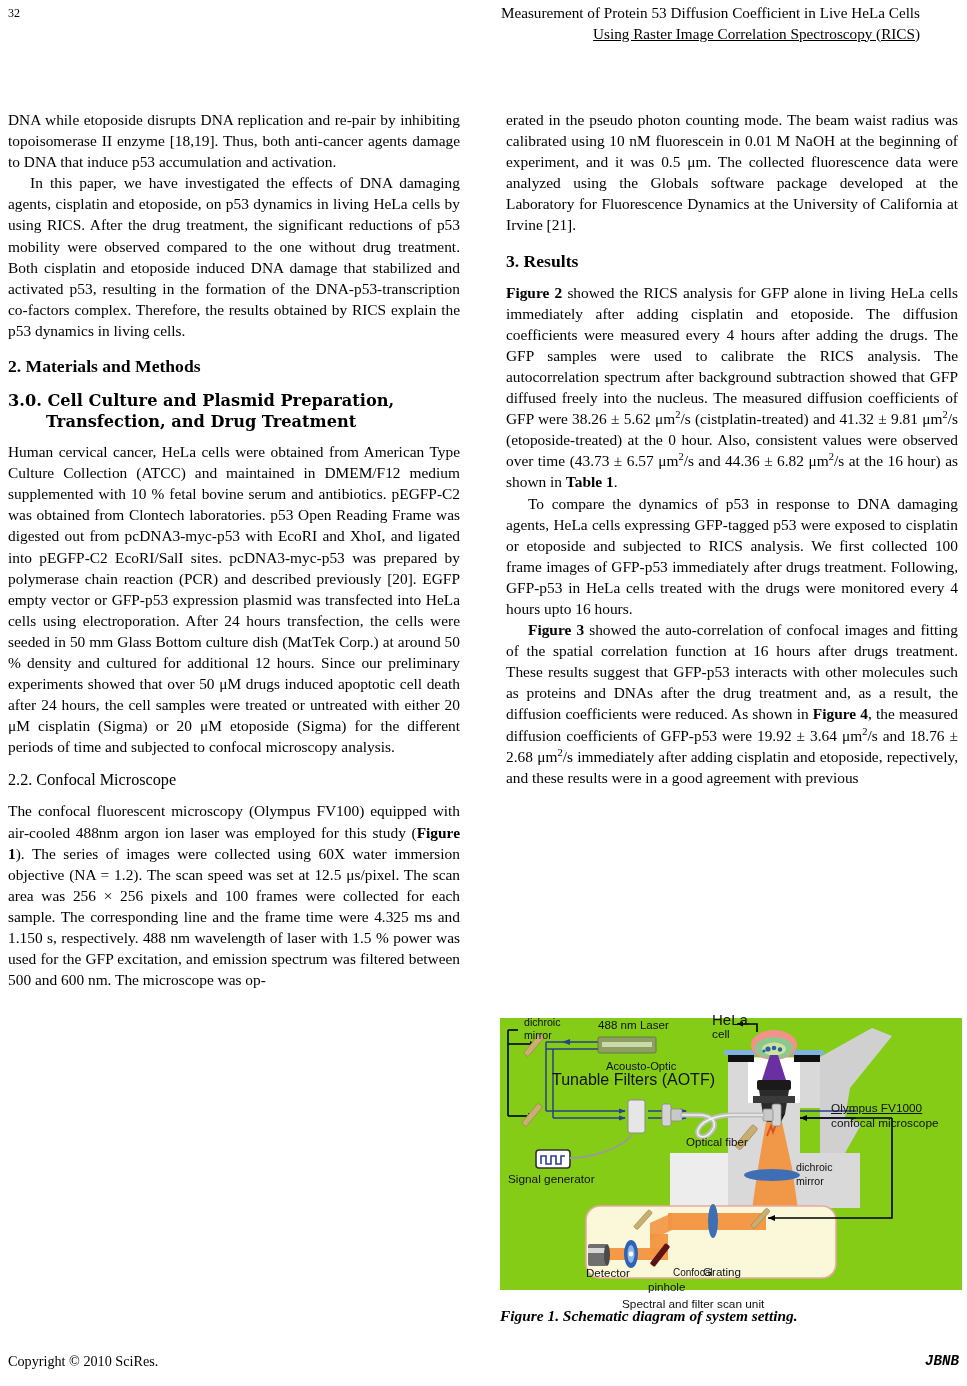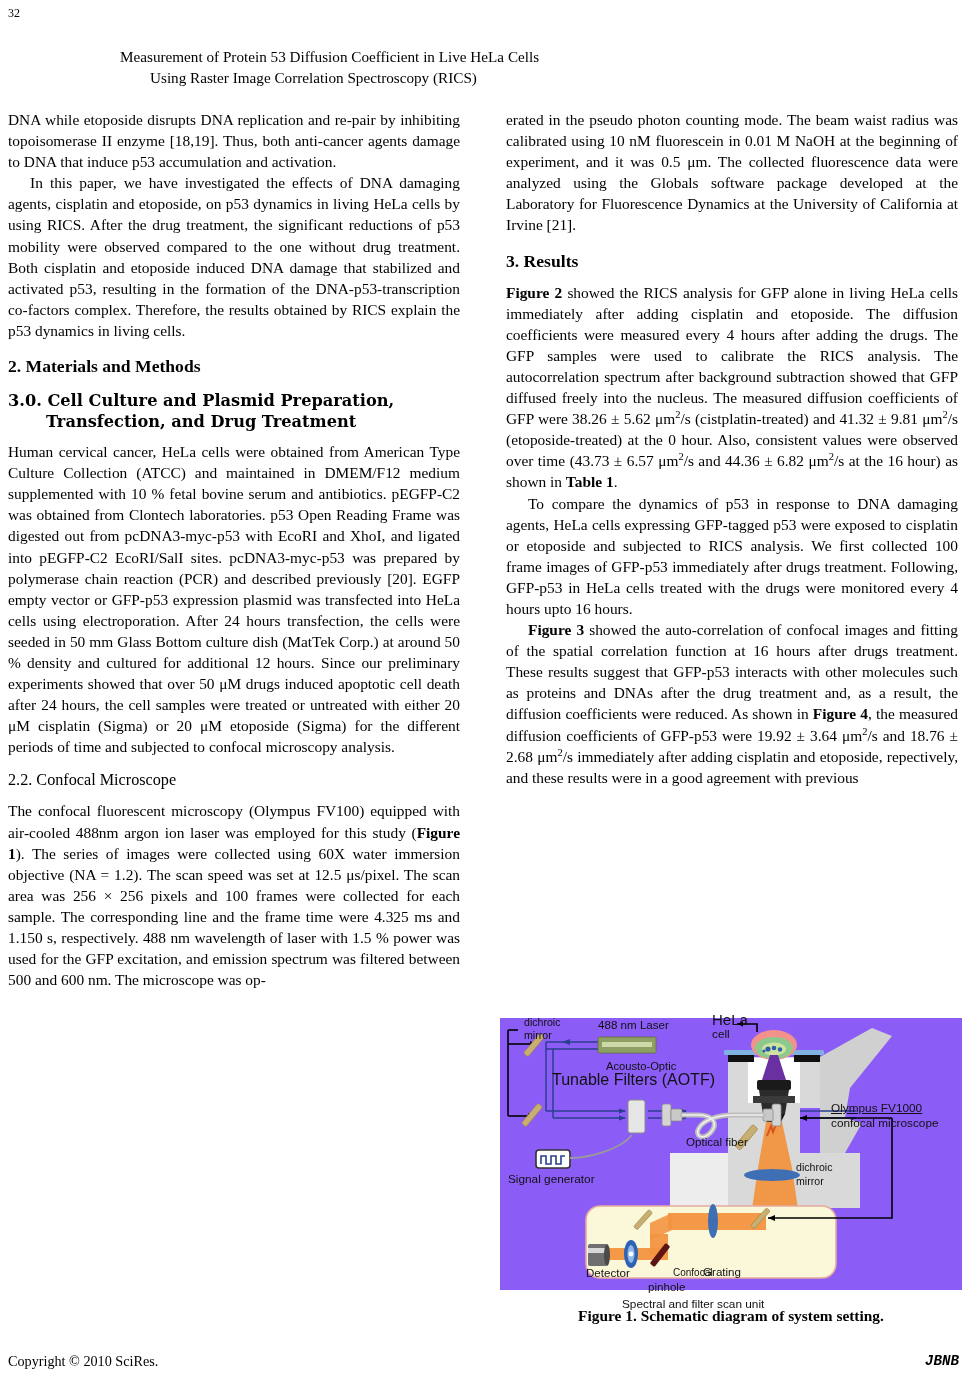--- a/index.html
+++ b/index.html
@@ -30,26 +30,25 @@
     left: 8px;
     top: 4px;
     font-size: 12px;
     line-height: 18px;
   }
   .rh-lines {
     position: absolute;
     left: 120px;
     top: 3px;
     width: 800px;
-    text-align: left;
+    text-align: right;
     font-size: 15.2px;
     line-height: 20.5px;
-    margin-top: 44px;
-  }
-  .rh-line2 { padding-left: 30px; }
+  }
+  .rh-line2 { padding-left: 30px; text-decoration: underline; }
 
   
   .col {
     position: absolute;
     top: 72px;
     width: 452px;
     font-size: 15.4px;
     line-height: 21.1px;
     text-align: justify;
     text-justify: inter-word;
@@ -98,28 +97,28 @@
   .figure-block {
     position: absolute;
     left: 500px;
     top: 1018px;
     width: 462px;
   }
   .figure-canvas {
     position: relative;
     width: 462px;
     height: 272px;
-    background: #8b5cf6;
+    background: #84cc16;
   }
   .figure-caption {
     margin-top: 16px;
-    text-align: center;
     font-size: 15.4px;
     font-weight: bold;
     line-height: 20px;
+    font-style: italic;
   }
   .fig-label {
     position: absolute;
     font-family: "Liberation Sans", "DejaVu Sans", sans-serif;
     font-size: 10.6px;
     line-height: 12.5px;
     color: #111;
     white-space: nowrap;
   }
 

